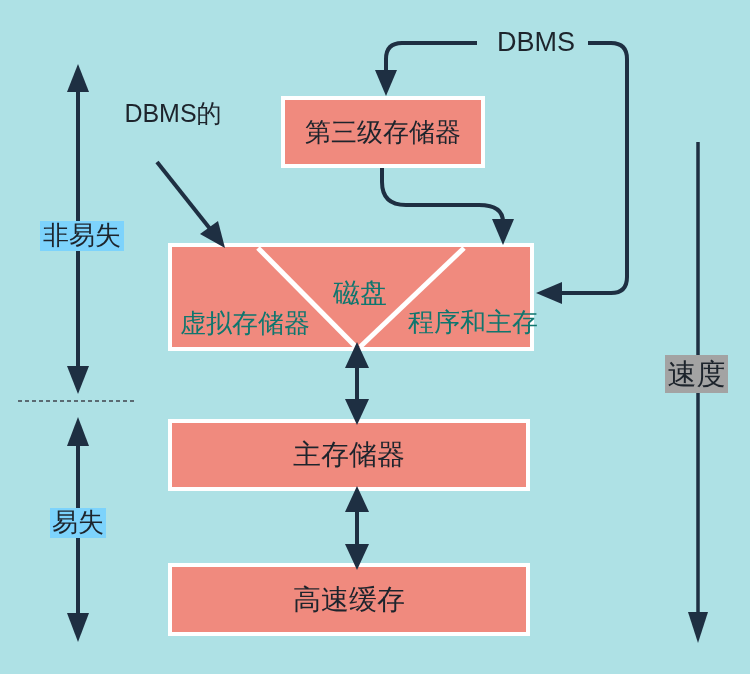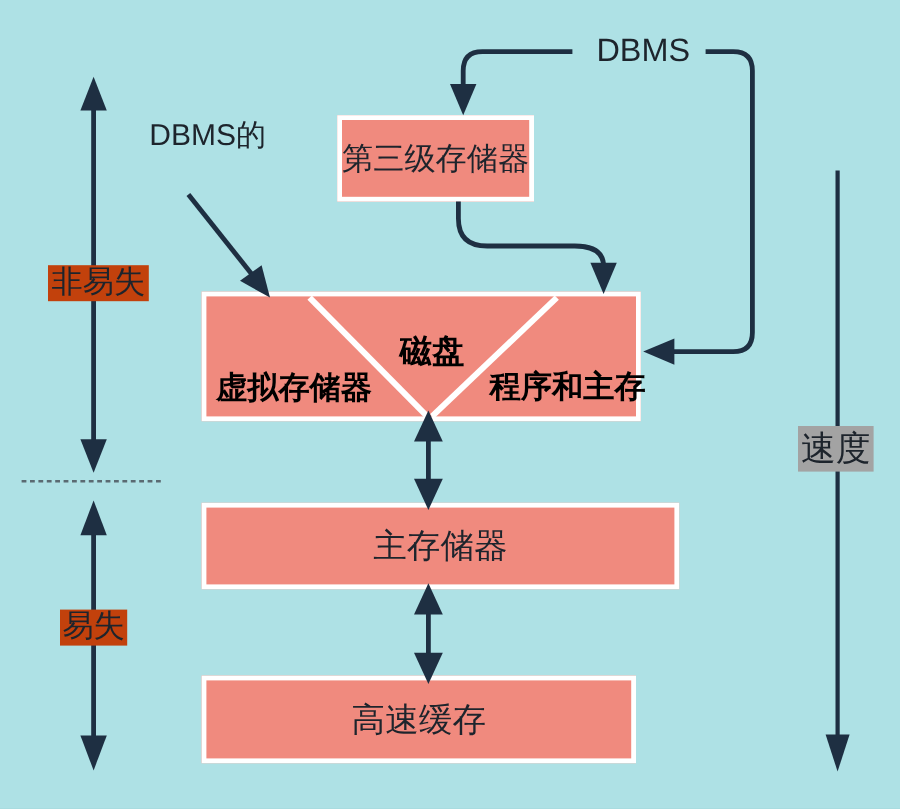--- a/index.html
+++ b/index.html
@@ -26,38 +26,38 @@
     position:absolute;left:0;top:0;z-index:2;
   }
   .lbl{
     position:absolute;
     color:#1d242c;
     z-index:3;
     text-align:center;
     line-height:1.1;
     white-space:nowrap;
   }
-  .lbl.bgmask{background:#c2410c;font-family:Liberation Serif, serif;}
+  .lbl.bgmask{background:#7dd3fc;}
   .lbl.whitebg{background:#a3a3a3;}
   .box-text{
-    position:absolute;z-index:3;color:#000000;text-align:center;white-space:nowrap;font-weight:bold;
+    position:absolute;z-index:3;color:#0f766e;text-align:center;white-space:nowrap;
   }
 </style>
 </head>
 <body>
 
 <div id="canvas">
 
-  <div class="box" style="left:281px;top:96px;width:164px;height:72px;font-size:26px;">
+  <div class="box" style="left:281px;top:96px;width:204px;height:72px;font-size:26px;">
     <span>第三级存储器</span>
   </div>
 
   <div class="box" style="left:168px;top:243px;width:366px;height:108px;"></div>
 
-  <div class="box" style="left:168px;top:419px;width:398px;height:72px;font-size:28px;">
+  <div class="box" style="left:168px;top:419px;width:362px;height:72px;font-size:28px;">
     <span>主存储器</span>
   </div>
 
   <div class="box" style="left:168px;top:563px;width:362px;height:73px;font-size:28px;">
     <span>高速缓存</span>
   </div>
 
   <svg id="arrows" width="750" height="674" viewBox="0 0 750 674">
 
     <g stroke="#ffffff" stroke-width="5">

